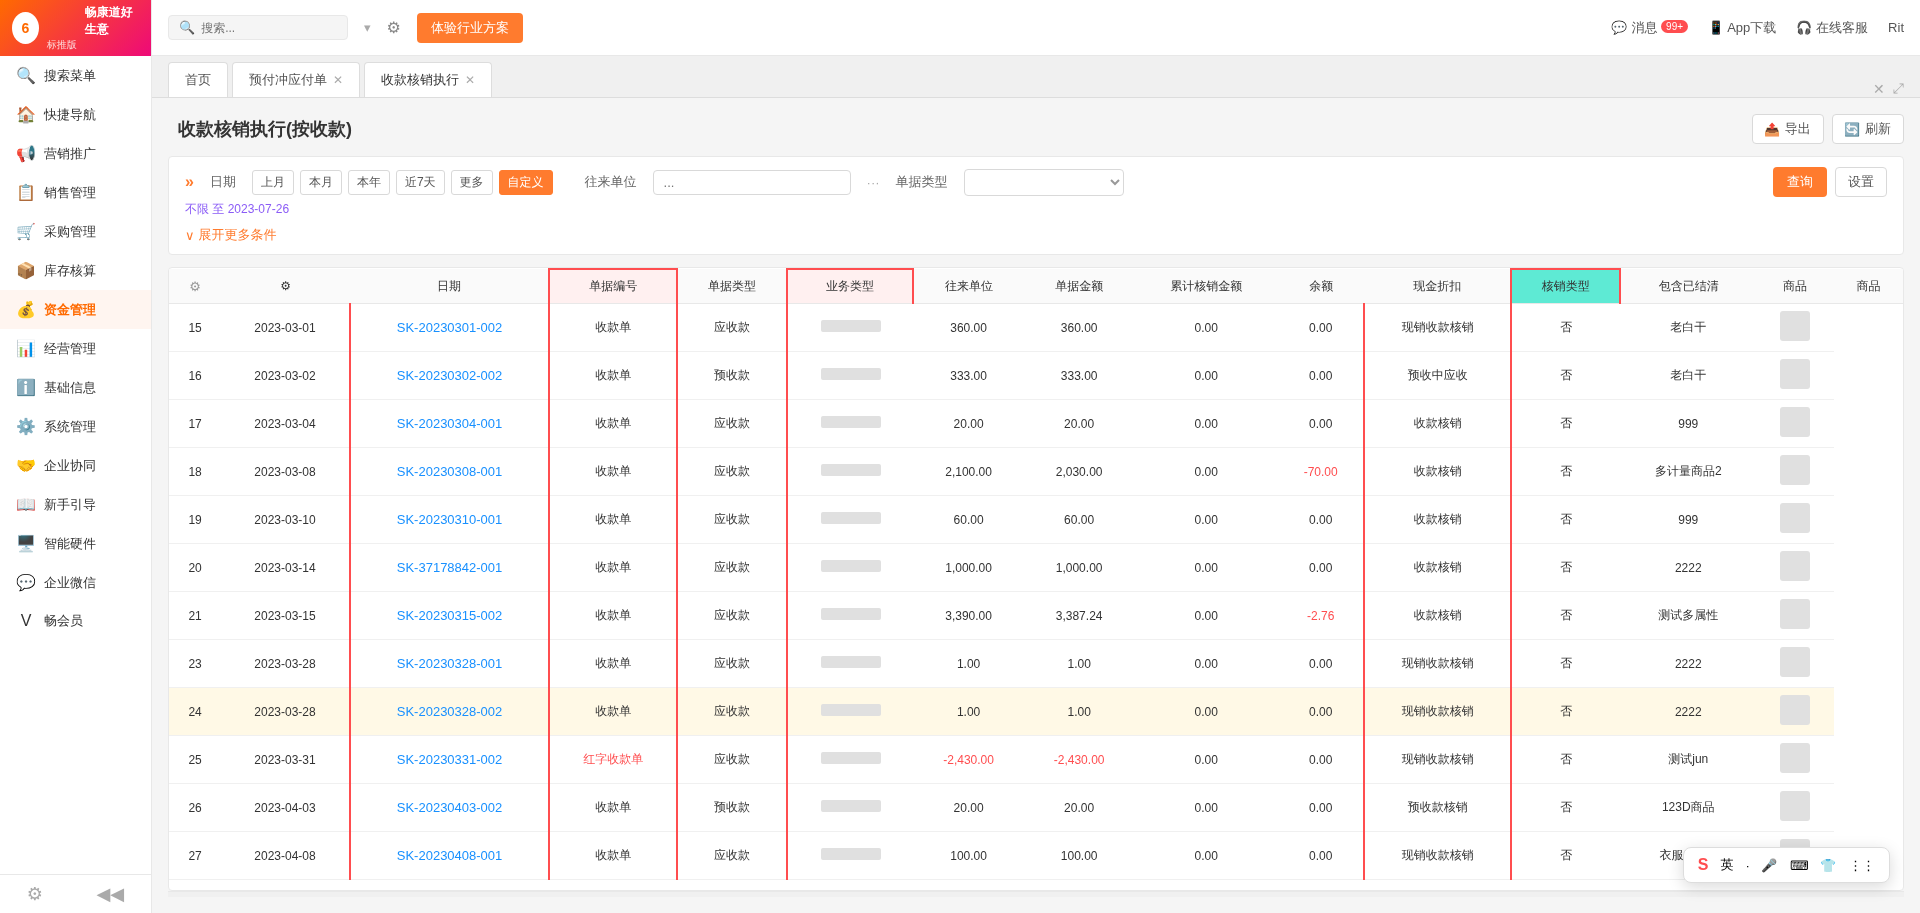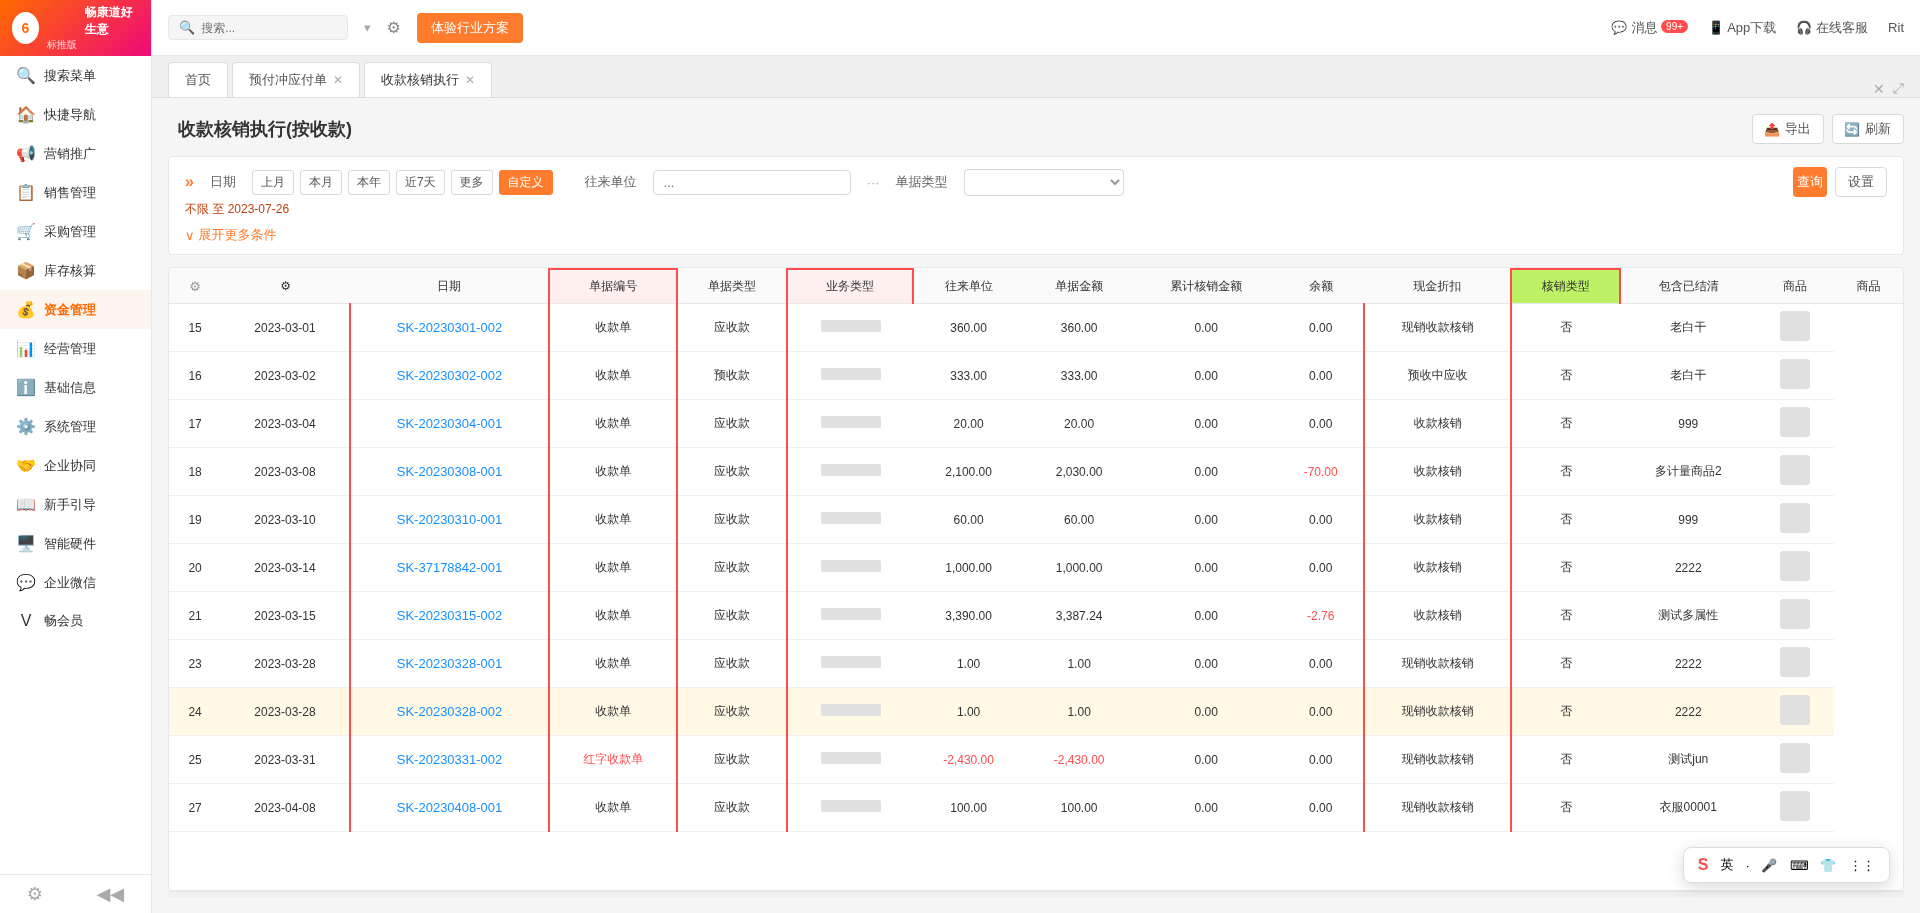--- a/index.html
+++ b/index.html
@@ -30,21 +30,21 @@
     .tab { padding: 8px 16px; background: #fff; border: 1px solid #ddd; border-bottom: none; border-radius: 4px 4px 0 0; margin-right: 4px; cursor: pointer; color: #555; font-size: 13px; display: flex; align-items: center; gap: 6px; }
     .tab.active { background: #fff; color: #333; border-color: #ddd; }
     .tab-close { color: #aaa; font-size: 12px; }
 
     
     .content { flex: 1; overflow: hidden; display: flex; flex-direction: column; padding: 16px; background: #f5f5f5; }
     .page-header { display: flex; align-items: center; margin-bottom: 12px; }
     .page-title { font-size: 18px; font-weight: bold; color: #333; flex: 1; margin-left: 10px; }
     .page-actions { display: flex; gap: 8px; }
     .btn-outline { border: 1px solid #d9d9d9; background: #fff; border-radius: 4px; padding: 5px 12px; cursor: pointer; color: #555; display: flex; align-items: center; gap: 4px; }
-    .btn-orange { background: #ff7b2e; color: #fff; border: none; border-radius: 4px; padding: 6px 4px; cursor: pointer; }
+    .btn-orange { background: #ff7b2e; color: #fff; border: none; border-radius: 4px; padding: 6px 14px; cursor: pointer; }
 
     
     .filter-bar { background: #fff; border: 1px solid #e8e8e8; border-radius: 4px; padding: 10px 16px; margin-bottom: 12px; }
     .filter-row { display: flex; align-items: center; gap: 16px; flex-wrap: wrap; }
     .filter-label { color: #666; white-space: nowrap; }
     .filter-dates { display: flex; gap: 6px; align-items: center; }
     .filter-date-btn { padding: 3px 8px; border: 1px solid #d9d9d9; border-radius: 3px; background: #fff; cursor: pointer; color: #555; font-size: 12px; }
     .filter-date-btn.custom { background: #ff7b2e; color: #fff; border-color: #ff7b2e; }
     .filter-sep { color: #ddd; }
     .filter-input { border: 1px solid #d9d9d9; border-radius: 4px; padding: 4px 10px; outline: none; min-width: 160px; color: #999; }
@@ -230,21 +230,21 @@
         <span class="filter-label">单据类型</span>
         <select class="filter-select">
           <option></option>
         </select>
         <div style="margin-left:auto;display:flex;gap:8px;">
           <button class="btn-orange">查询</button>
           <button class="btn-outline">设置</button>
         </div>
       </div>
       <div style="margin-top:4px;">
-        <span style="color:#c2410c;font-size:12px;">不限 至 2023-07-26</span>
+        <span style="color:#8b5cf6;font-size:12px;">不限 至 2023-07-26</span>
       </div>
       <div class="expand-btn">
         <span>∨</span>
         <span>展开更多条件</span>
       </div>
     </div>
 
     <div class="table-container">
       <table>
         <thead>
@@ -253,21 +253,21 @@
               <th>⚙</th>
               <th>日期</th>
               <th style="border-left: 2px solid rgb(255, 77, 79); border-right: 2px solid rgb(255, 77, 79); border-top: 2px solid rgb(255, 77, 79); background: rgb(255, 240, 240);">单据编号</th>
               <th>单据类型</th>
               <th style="border-left: 2px solid rgb(255, 77, 79); border-right: 2px solid rgb(255, 77, 79); border-top: 2px solid rgb(255, 77, 79); background: rgb(255, 240, 240);">业务类型</th>
               <th>往来单位</th>
               <th>单据金额</th>
               <th>累计核销金额</th>
               <th>余额</th>
               <th>现金折扣</th>
-              <th style="border-left: 2px solid rgb(255, 77, 79); border-right: 2px solid rgb(255, 77, 79); border-top: 2px solid rgb(255, 77, 79); background: #bef264;">核销类型</th>
+              <th style="border-left: 2px solid rgb(255, 77, 79); border-right: 2px solid rgb(255, 77, 79); border-top: 2px solid rgb(255, 77, 79); background: #5eead4;">核销类型</th>
               <th>包含已结清</th>
               <th>商品</th>
               <th>商品</th>
             </tr>
         </thead>
         <tbody id="table-body">
             <tr>
               <td>15</td>
               <td>2023-03-01</td>
               <td style="border-left: 2px solid rgb(255, 77, 79); border-right: 2px solid rgb(255, 77, 79);"><a class="link-text">SK-20230301-002</a></td>
@@ -418,20 +418,36 @@
               <td style="color: rgb(255, 77, 79);">红字收款单</td>
               <td style="border-left: 2px solid rgb(255, 77, 79); border-right: 2px solid rgb(255, 77, 79);">应收款</td>
               <td><span style="display:inline-block;width:60px;height:12px;background:#e0e0e0;border-radius:2px;"></span></td>
               <td style="color: rgb(255, 77, 79);">-2,430.00</td>
               <td style="color: rgb(255, 77, 79);">-2,430.00</td>
               <td>0.00</td>
               <td>0.00</td>
               <td style="border-left: 2px solid rgb(255, 77, 79); border-right: 2px solid rgb(255, 77, 79);">现销收款核销</td>
               <td>否</td>
               <td>测试jun</td>
+              <td><span style="display:inline-block;width:30px;height:30px;background:#e0e0e0;border-radius:3px;"></span></td>
+            </tr>
+            <tr>
+              <td>26</td>
+              <td>2023-04-03</td>
+              <td style="border-left: 2px solid rgb(255, 77, 79); border-right: 2px solid rgb(255, 77, 79);"><a class="link-text">SK-20230403-002</a></td>
+              <td>收款单</td>
+              <td style="border-left: 2px solid rgb(255, 77, 79); border-right: 2px solid rgb(255, 77, 79);">预收款</td>
+              <td><span style="display:inline-block;width:60px;height:12px;background:#e0e0e0;border-radius:2px;"></span></td>
+              <td>20.00</td>
+              <td>20.00</td>
+              <td>0.00</td>
+              <td>0.00</td>
+              <td style="border-left: 2px solid rgb(255, 77, 79); border-right: 2px solid rgb(255, 77, 79);">预收款核销</td>
+              <td>否</td>
+              <td>123D商品</td>
               <td><span style="display:inline-block;width:30px;height:30px;background:#e0e0e0;border-radius:3px;"></span></td>
             </tr>
             <tr>
               <td>27</td>
               <td>2023-04-08</td>
               <td style="border-left: 2px solid rgb(255, 77, 79); border-right: 2px solid rgb(255, 77, 79);"><a class="link-text">SK-20230408-001</a></td>
               <td>收款单</td>
               <td style="border-left: 2px solid rgb(255, 77, 79); border-right: 2px solid rgb(255, 77, 79);">应收款</td>
               <td><span style="display:inline-block;width:60px;height:12px;background:#e0e0e0;border-radius:2px;"></span></td>
               <td>100.00</td>

